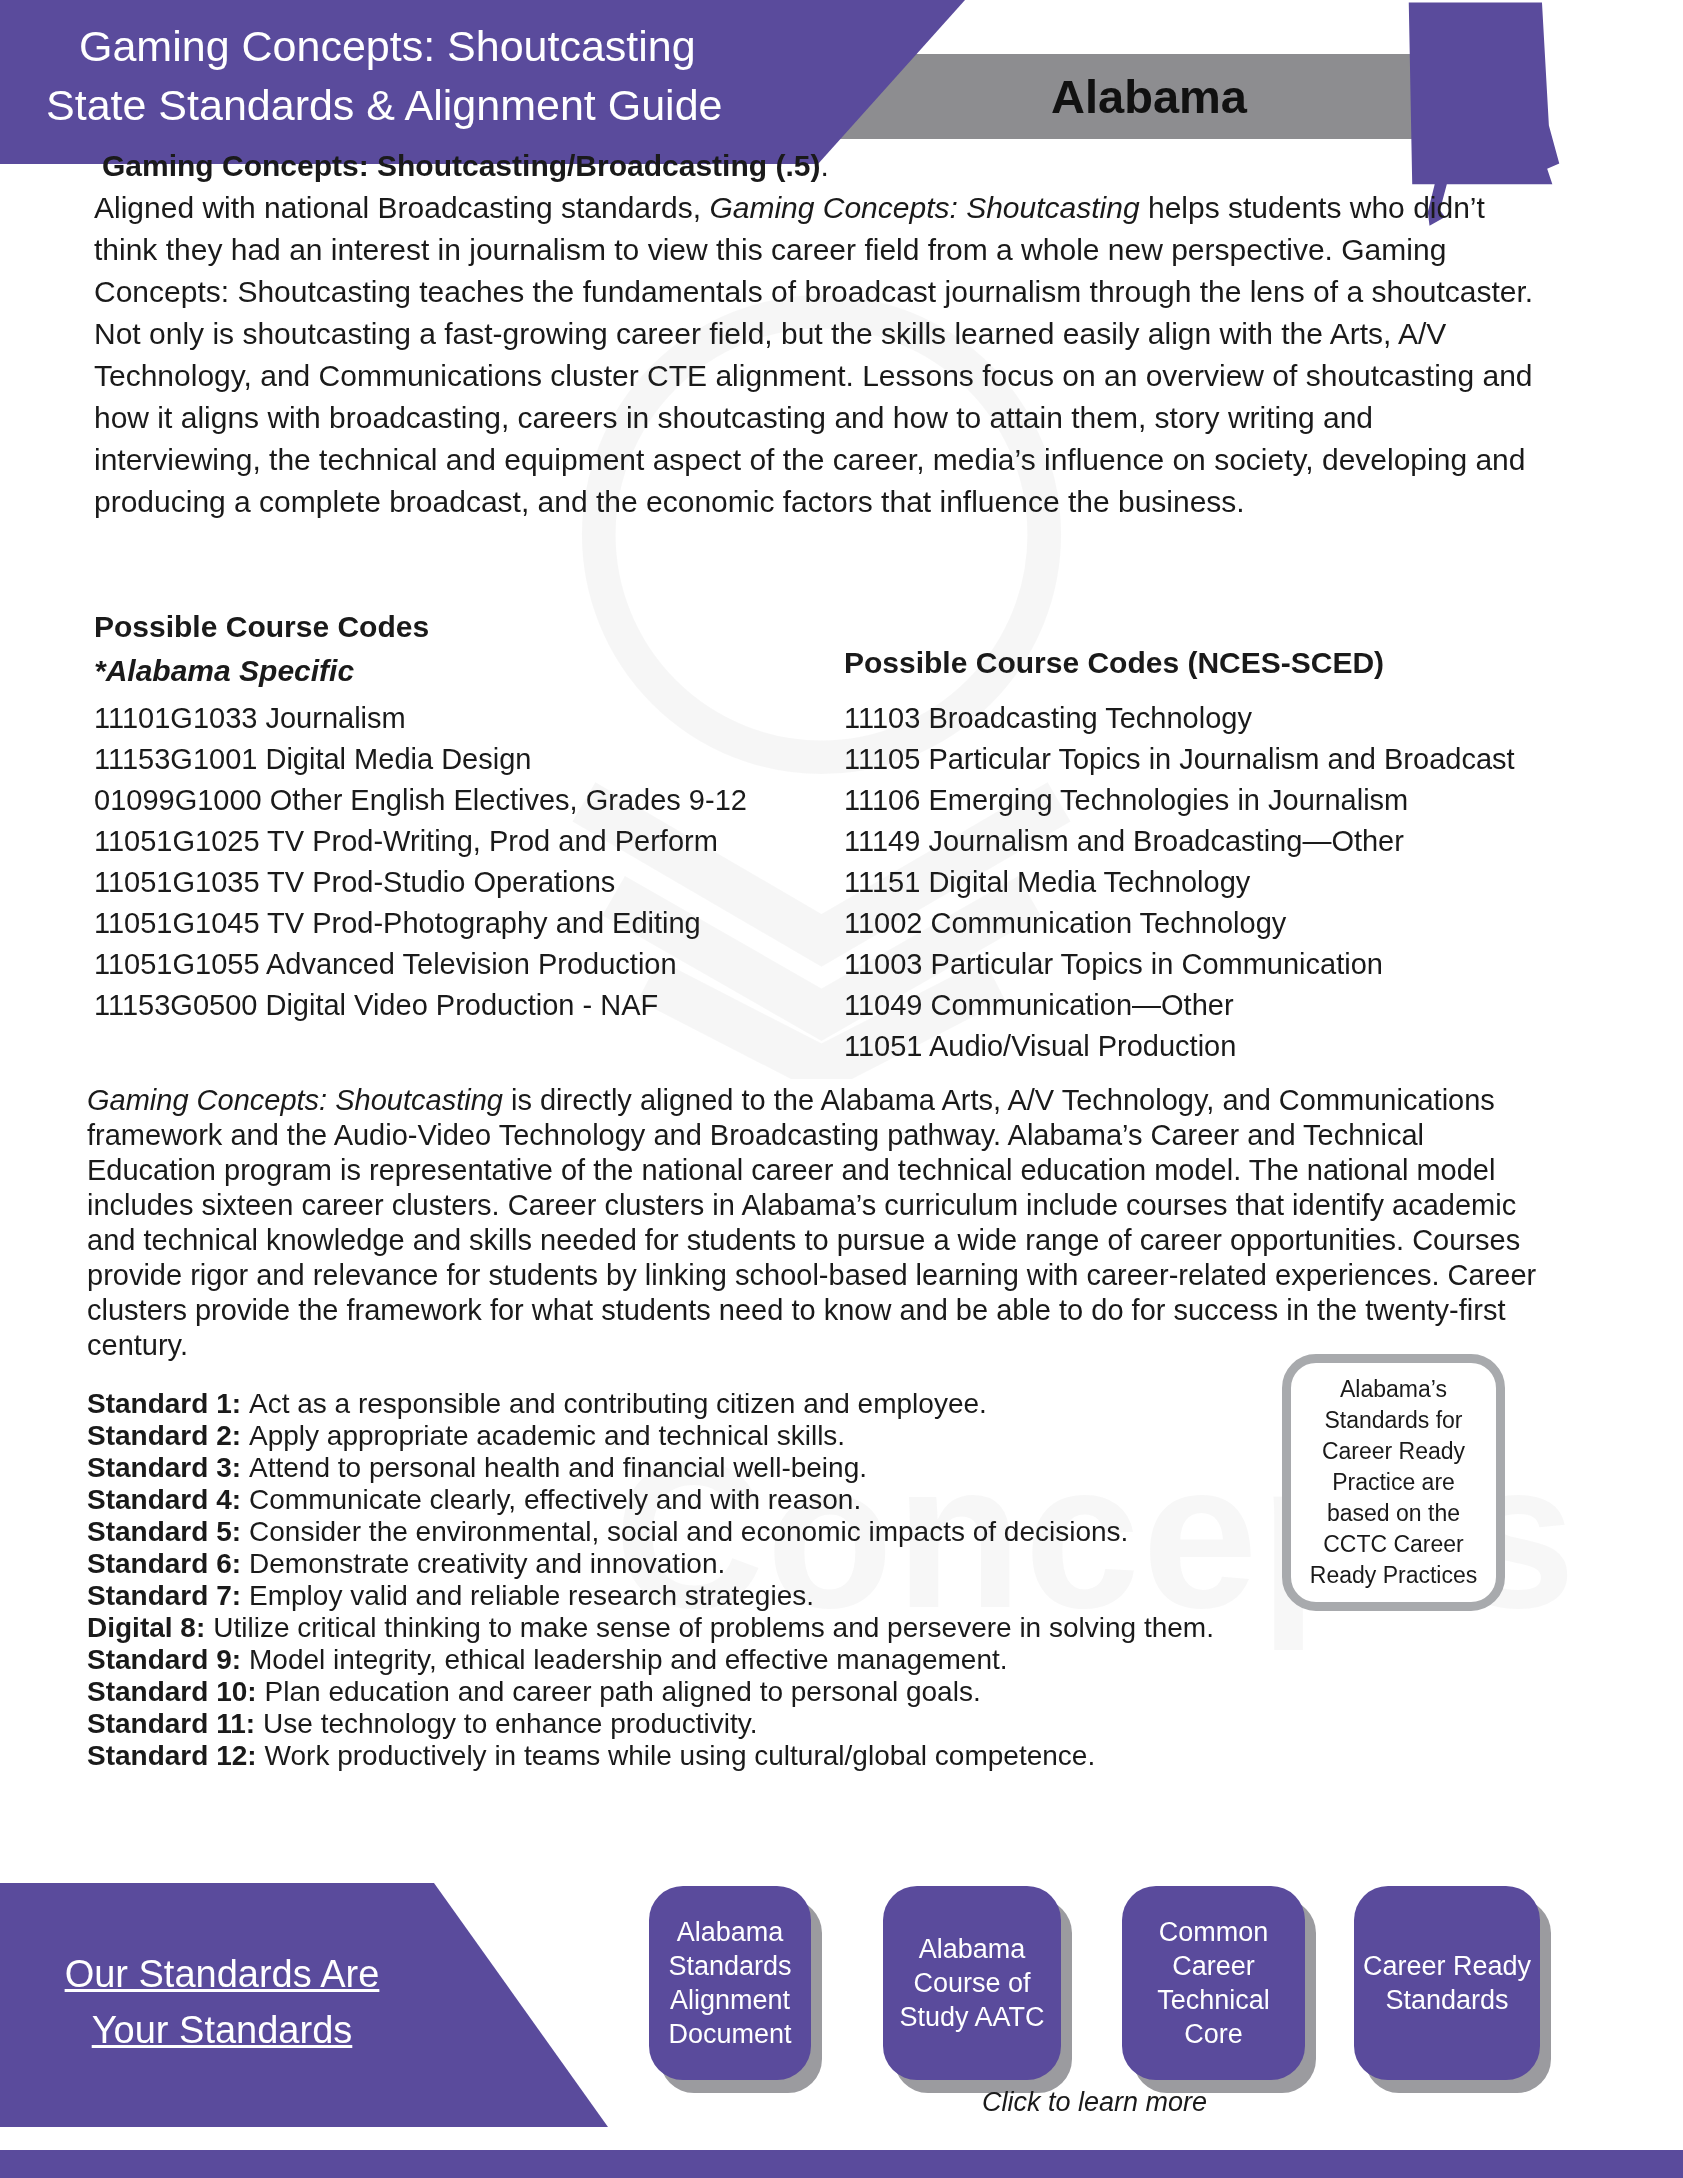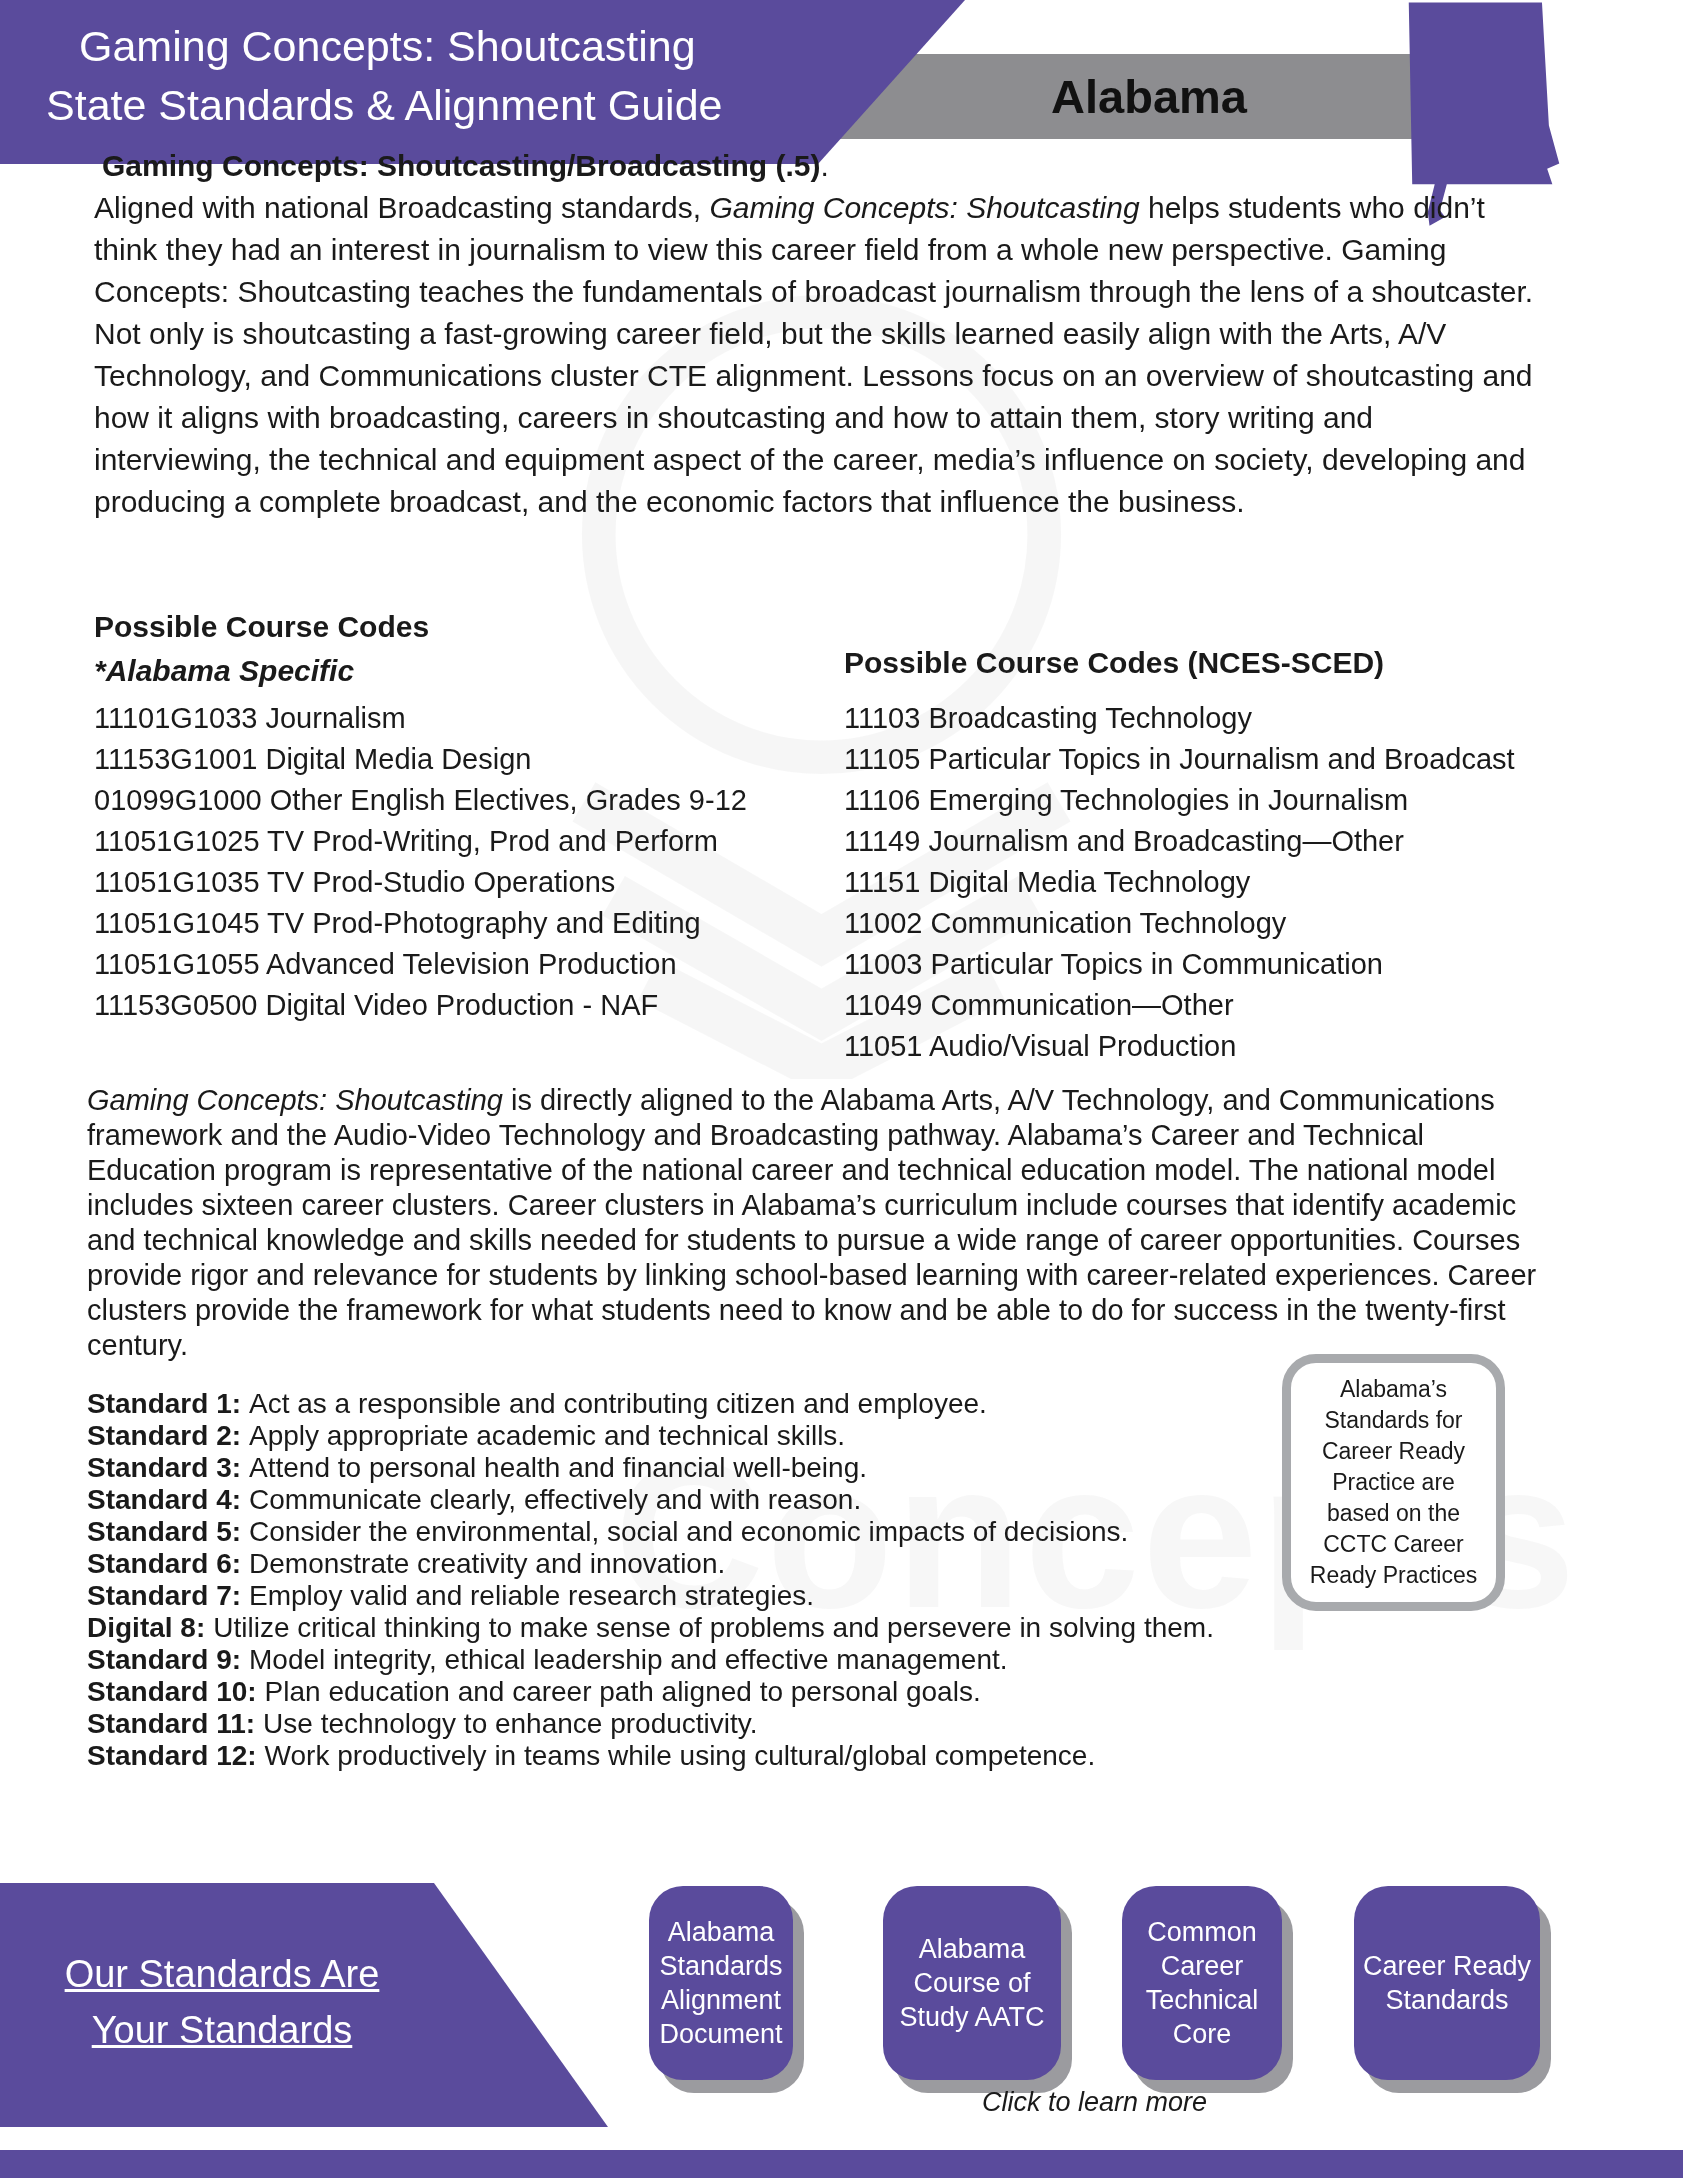--- a/index.html
+++ b/index.html
@@ -68,23 +68,23 @@
   }
   .footer-lines { padding-top:63px; padding-left:48px; width:396px; text-align:center; font-size:38px; line-height:56px;text-decoration:underline; }
 
   .fbtn {
     position:absolute; top:1886px; height:194px; background:#5a4b9c;
     border:none; border-radius:34px; box-shadow:11px 13px 0 #9b9b9f;
     color:#fff; display:flex; align-items:center; justify-content:center;
     text-align:center; font-size:27px; line-height:34px; padding:8px;
     font-family:inherit; cursor:pointer;
   }
-  .fbtn1 { left:649px;  width:144px; }
+  .fbtn1 { left:649px;  width:162px; }
   .fbtn2 { left:883px;  width:178px; }
-  .fbtn3 { left:1122px; width:160px; }
+  .fbtn3 { left:1122px; width:183px; }
   .fbtn4 { left:1354px; width:186px; }
 
   .click-more { position:absolute; left:921px; top:2087px; width:347px; text-align:center; font-style:italic; font-size:27px; }
   .bottom-bar { position:absolute; left:0; top:2150px; width:1683px; height:28px; background:#5a4b9c; }
 </style>
 </head>
 <body>
 
 <div class="page">
 

